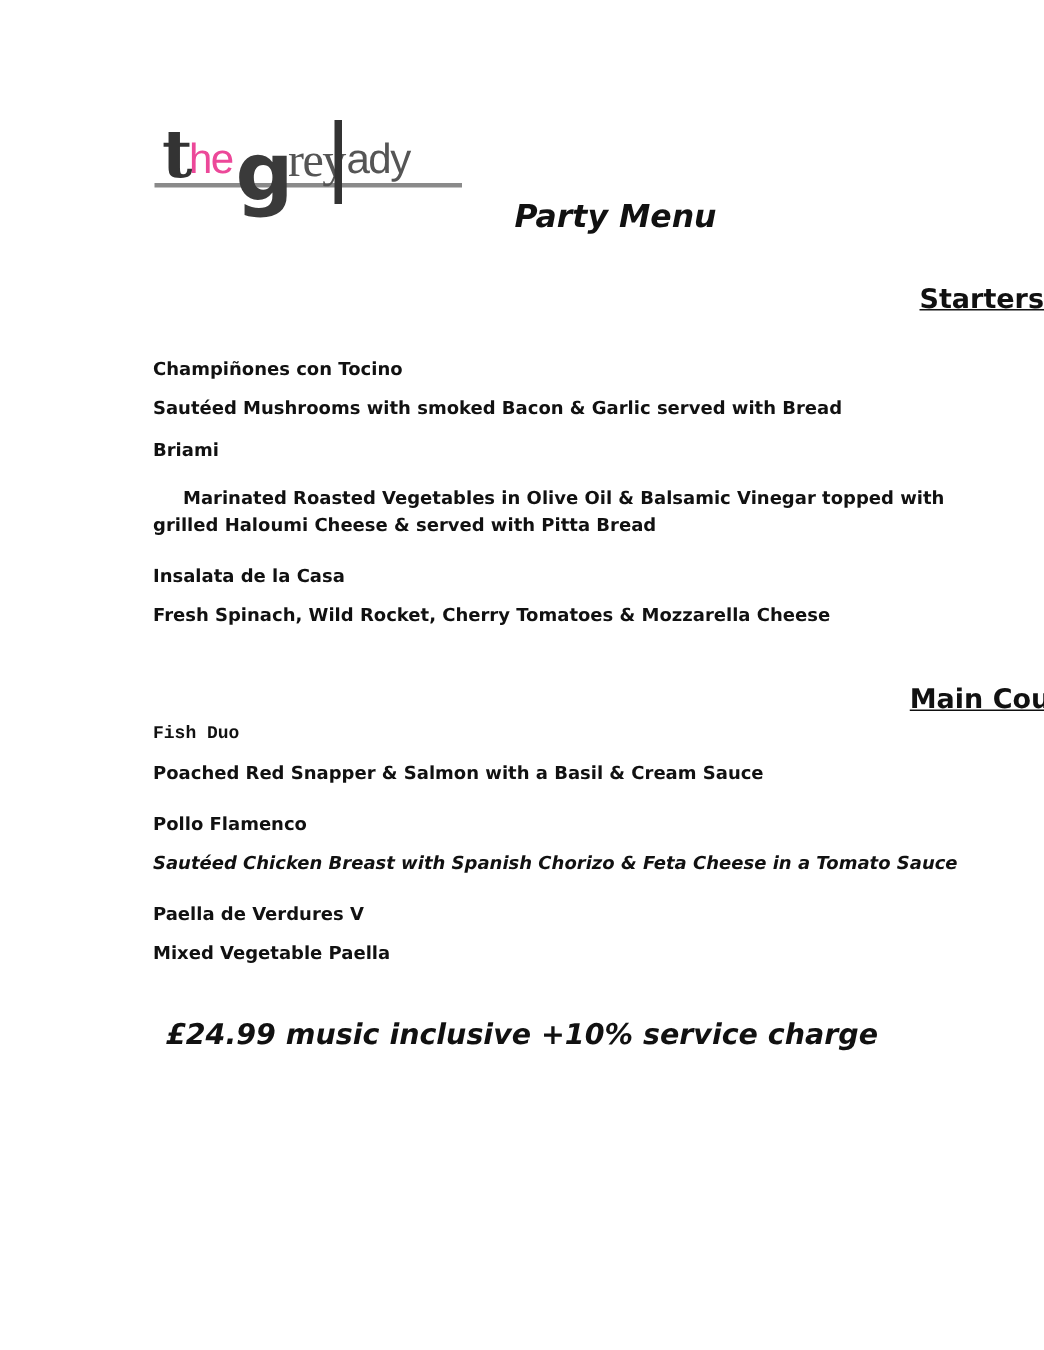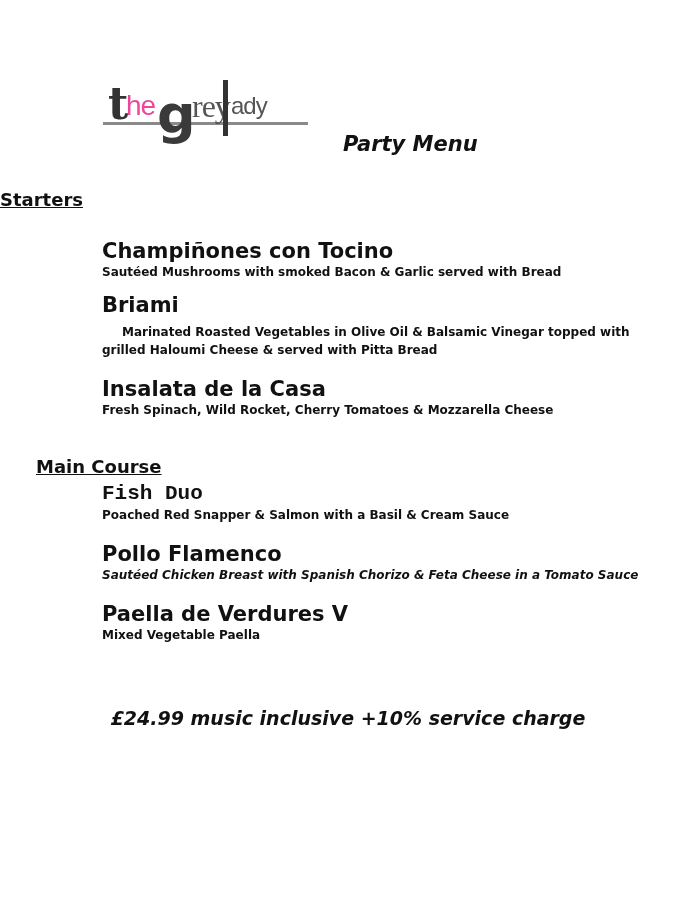--- a/index.html
+++ b/index.html
@@ -4,26 +4,26 @@
 <style>
   html, body { margin:0; padding:0; background:#ffffff; }
   body { width:696px; height:900px; position:relative; overflow:hidden; font-family:"DejaVu Sans", sans-serif; color:#111; }
   .logo { position:absolute; left:100px; top:78px; width:210px; height:78px; }
   .logo .line { position:absolute; left:3px; top:44px; width:205px; height:3px; background:#8a8a8a; }
   .logo .t { position:absolute; left:8px; top:4px; font-family:"DejaVu Serif", serif; font-size:44px; color:#333; line-height:44px; font-weight:bold; }
   .logo .he { position:absolute; left:26px; top:14px; font-family:"Liberation Sans", sans-serif; font-size:28px; color:#ec4899; line-height:28px; letter-spacing:-1px; }
   .logo .g { position:absolute; left:57px; top:10px; font-family:"DejaVu Sans", sans-serif; font-size:54px; color:#3a3a3a; font-weight:bold; line-height:54px; }
   .logo .rey { position:absolute; left:92px; top:14px; font-family:Liberation Serif, serif; font-size:32px; color:#555; line-height:28px; letter-spacing:-1px; }
   .logo .bar { position:absolute; left:123px; top:2px; width:5px; height:56px; background:#333; }
-  .logo .ady { position:absolute; left:131px; top:14px; font-family:"Liberation Sans", sans-serif; font-size:24px; color:#555; line-height:28px; letter-spacing:-1px; }
+  .logo .ady { position:absolute; left:131px; top:14px; font-family:"Liberation Sans", sans-serif; font-size:28px; color:#555; line-height:28px; letter-spacing:-1px; }
   .party { position:absolute; left:308px; top:132px; font-size:21px; font-weight:bold; font-style:italic;margin-left:35px; }
-  .section { position:absolute; left:0; width:696px; text-align:left; font-size:18px; font-weight:bold; text-decoration:underline; }
-  .dish-name { position:absolute; left:102px; font-size:21px; font-weight:bold; white-space:nowrap; }
+  .section { position:absolute; left:0; width:696px; text-align:right; font-size:18px; font-weight:bold; text-decoration:underline; }
+  .dish-name { position:absolute; left:102px; font-size:12px; font-weight:bold; white-space:nowrap; }
   .dish-desc { position:absolute; left:102px; font-size:12px; font-weight:bold; line-height:18px; white-space:nowrap; }
-  .price { position:absolute; left:0; width:696px; top:679px; text-align:center; font-size:19px; font-weight:bold; font-style:italic;margin-top:28px; }
+  .price { position:absolute; left:0; width:696px; top:679px; text-align:center; font-size:19px; font-weight:bold; font-style:italic; }
 </style>
 </head>
 <body>
 
 <div class="logo">
   <div class="line"></div>
   <span class="t">t</span>
   <span class="he">he</span>
   <span class="g">g</span>
   <span class="rey">rey</span>

